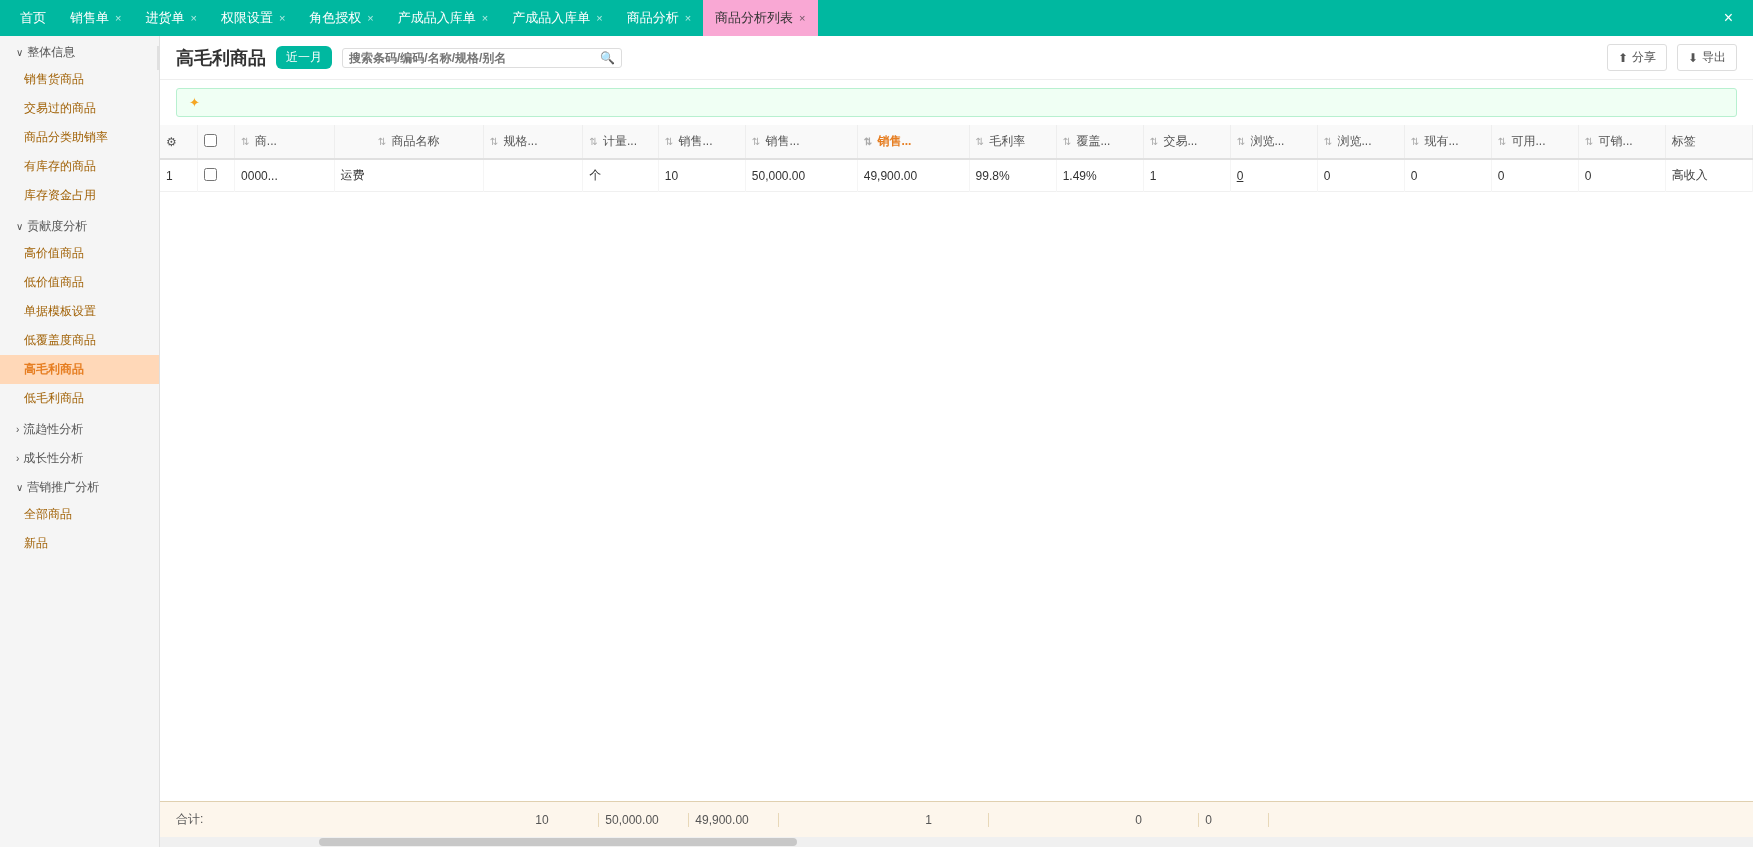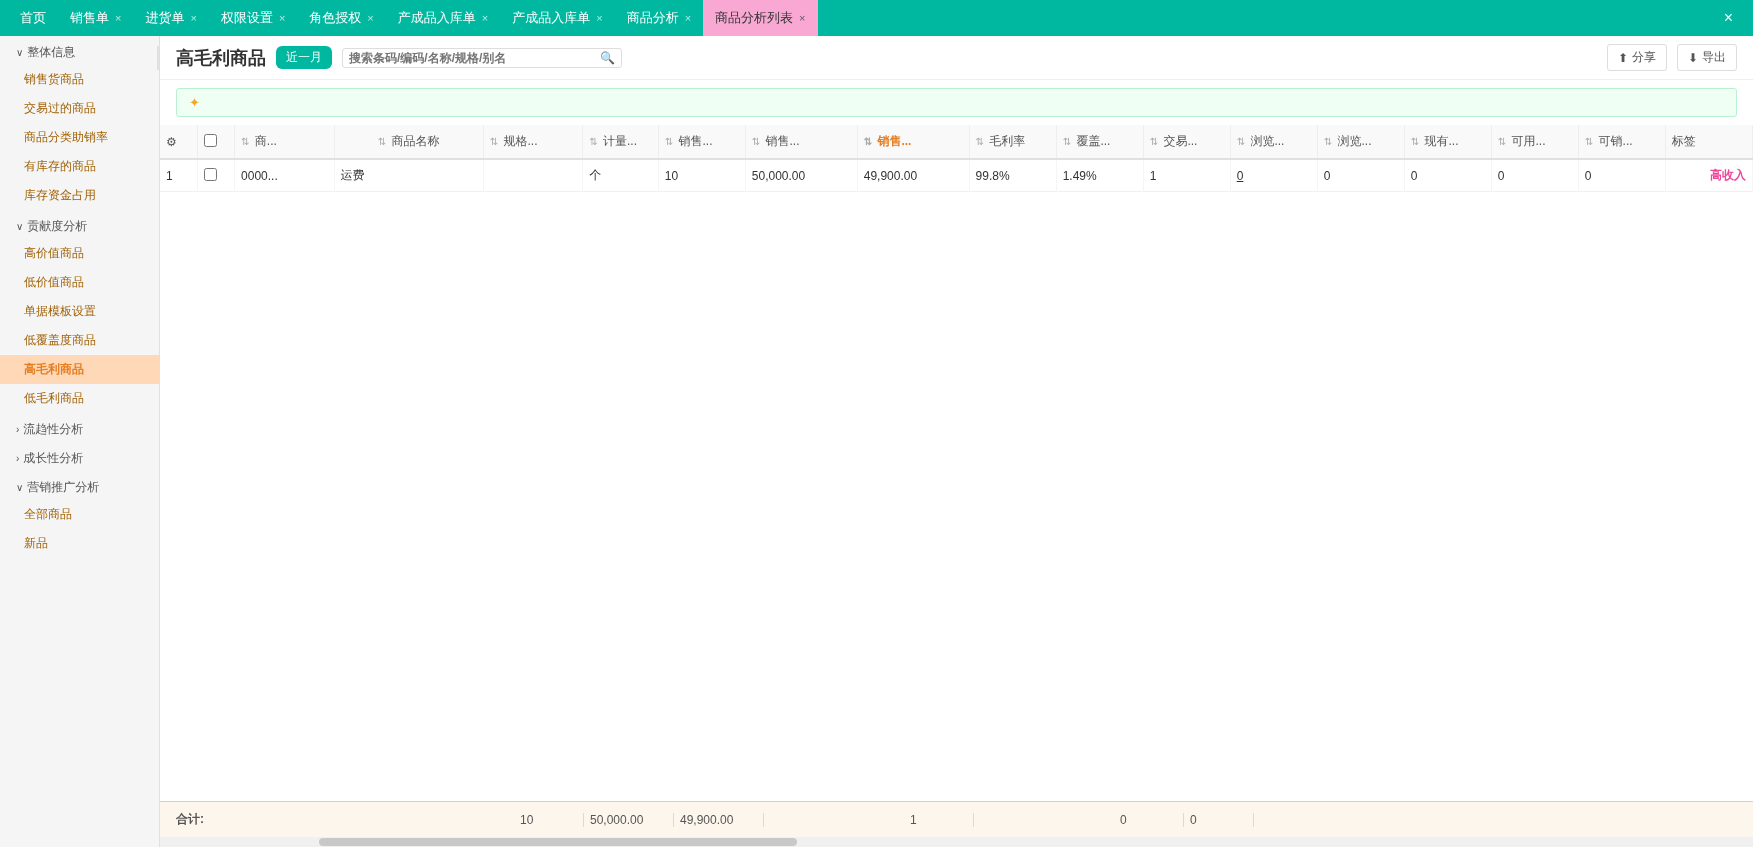--- a/index.html
+++ b/index.html
@@ -212,38 +212,38 @@
     }
     tbody td {
       padding: 7px 6px;
       color: #333;
       border-right: 1px solid #f5f5f5;
       white-space: nowrap;
       overflow: hidden;
       text-overflow: ellipsis;
       max-width: 120px;
     }
-    .tag-high { color: #ec4899; font-weight: bold; text-align: right; }
+    .tag-high { color: #404040; font-weight: normal; }
     .underline { text-decoration: underline; color: #333; cursor: pointer; }
 
     
     .footer-bar {
       height: 36px;
       background: #fdf6ec;
       border-top: 1px solid #e0d0b0;
       display: flex;
       align-items: center;
       padding: 0 16px;
       font-size: 12px;
       color: #555;
       gap: 0;
     }
     .footer-label {
-      font-weight: bold;
-      margin-right: 0;
+      font-weight: normal;
+      margin-right: 16px;
       white-space: nowrap;
     }
     .footer-cells {
       display: flex;
       align-items: center;
       gap: 0;
       flex: 1;
     }
     .footer-cell {
       min-width: 80px;

